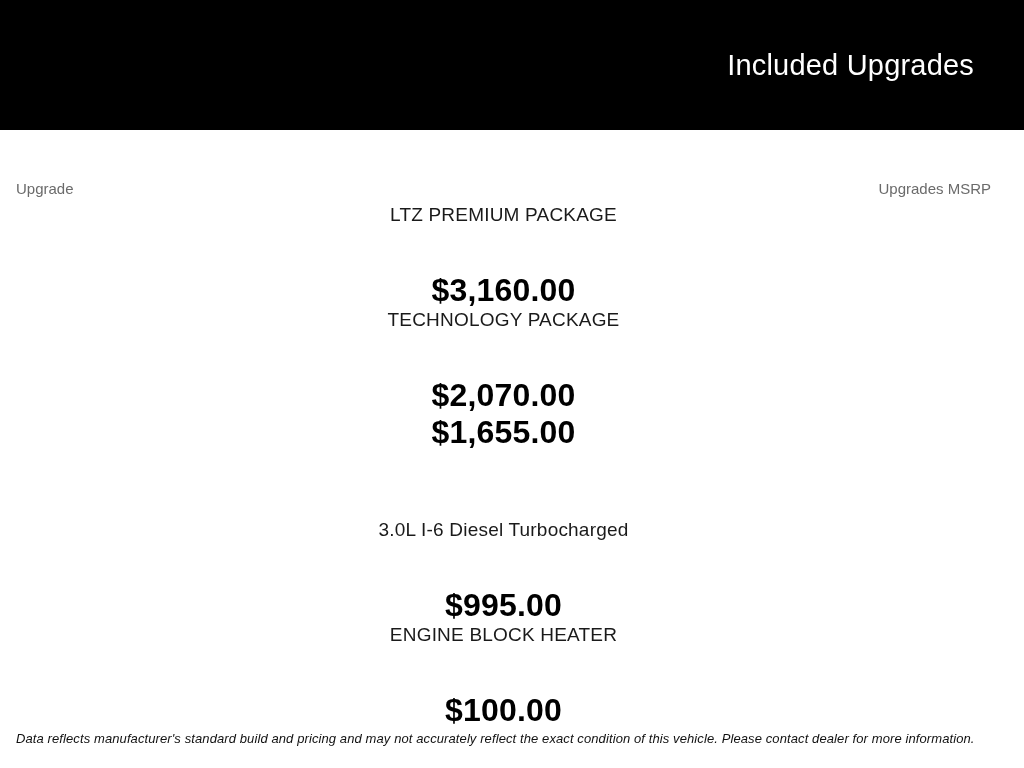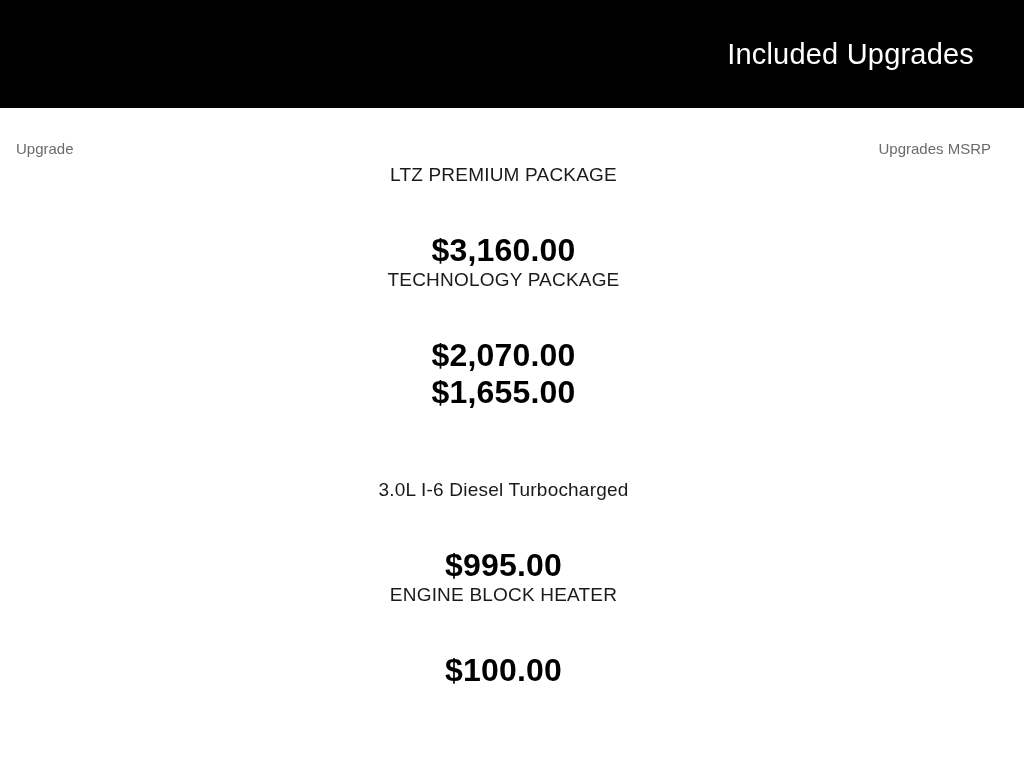--- a/index.html
+++ b/index.html
@@ -10,41 +10,41 @@
     font-family: "Liberation Sans", "DejaVu Sans", sans-serif;
     overflow: hidden;
   }
   .page {
     width: 1024px;
     height: 768px;
     display: flex;
     flex-direction: column;
   }
   .banner {
-    height: 108px;
+    height: 130px;
     background: #000000;
     display: flex;
     align-items: center;
     justify-content: flex-end;
     padding-right: 50px;
   }
   .banner h1 {
     color: #ffffff;
     font-size: 29px;
     font-weight: 400;
     letter-spacing: 0.2px;
   }
   .content {
     flex: 1;
     padding: 0 33px 0 16px;
     display: flex;
     flex-direction: column;
   }
   .col-headers {
-    margin-top: 32px;
+    margin-top: 50px;
     margin-bottom: 7px;
     display: flex;
     justify-content: space-between;
     align-items: baseline;
   }
   .col-headers .col-label {
     font-size: 15px;
     color: #6b6b6b;
     font-weight: 400;
   }
@@ -113,16 +113,17 @@
         <span class="upgrade-price">$995.00</span>
       </div>
 
       <div class="upgrade-row">
         <span class="upgrade-name">ENGINE BLOCK HEATER</span>
         <span class="upgrade-price">$100.00</span>
       </div>
 
     </div>
 
+    <p class="disclaimer">Data reflects manufacturer's standard build and pricing and may not accurately reflect the exact condition of this vehicle. Please contact dealer for more information.</p>
 
   </main>
 
 </div>
 
 </body></html>

